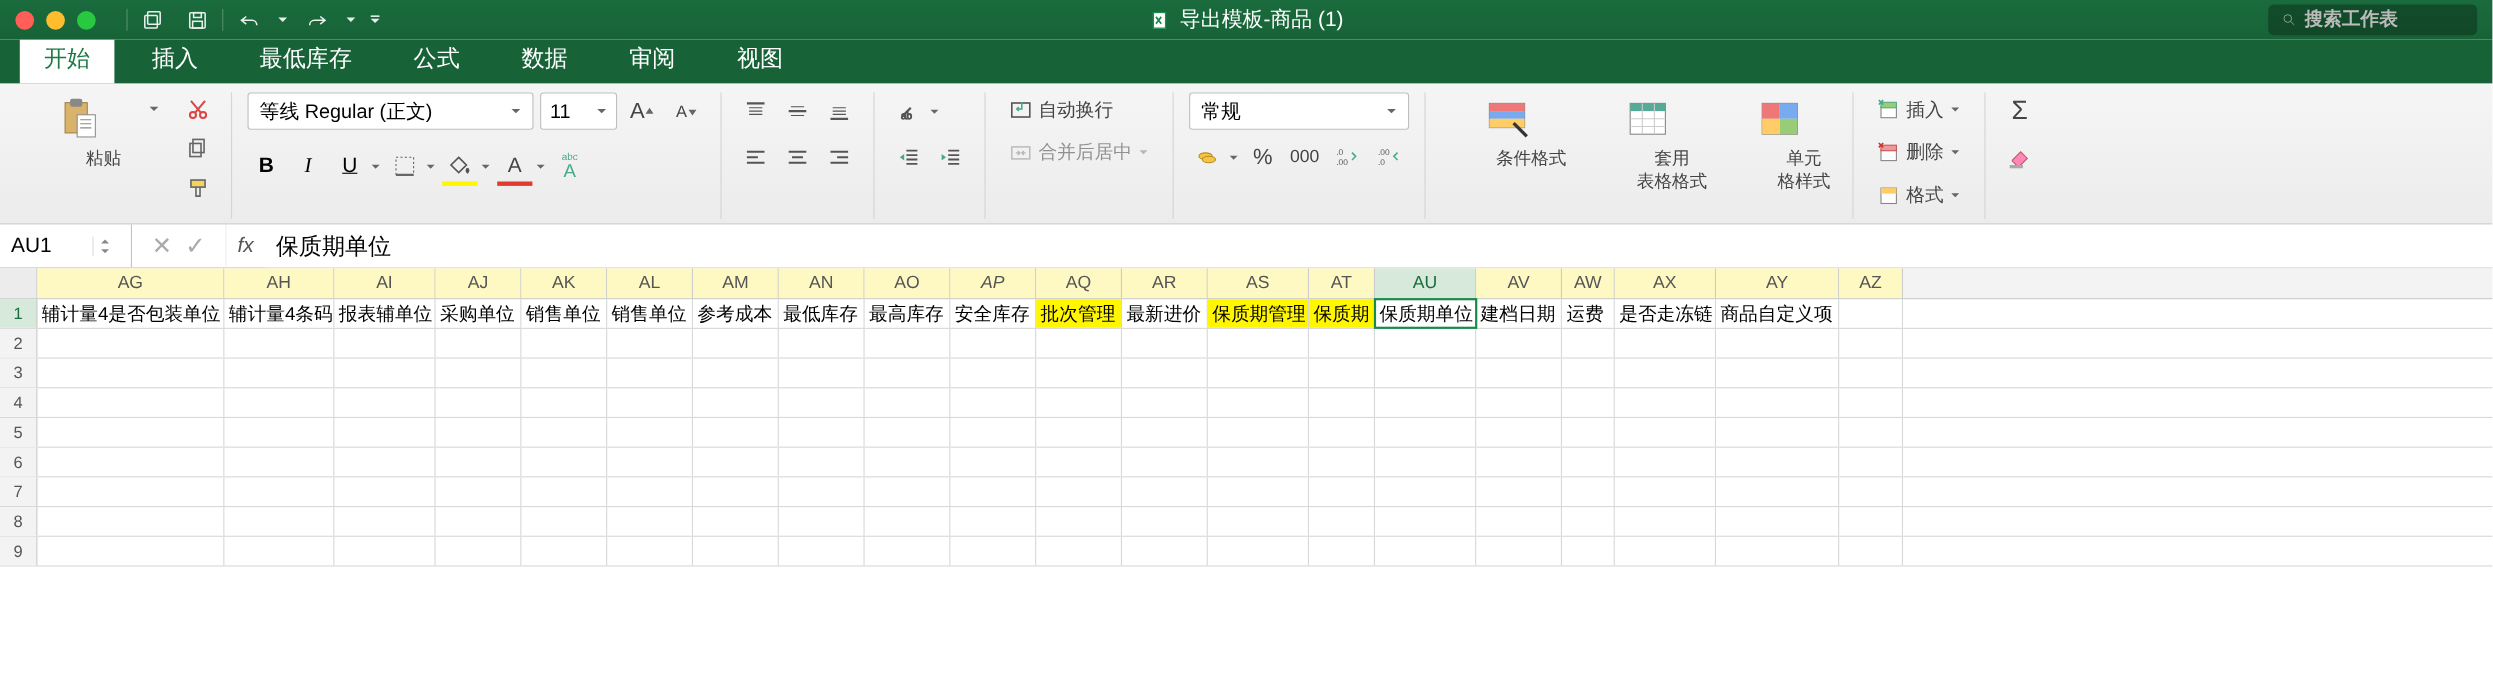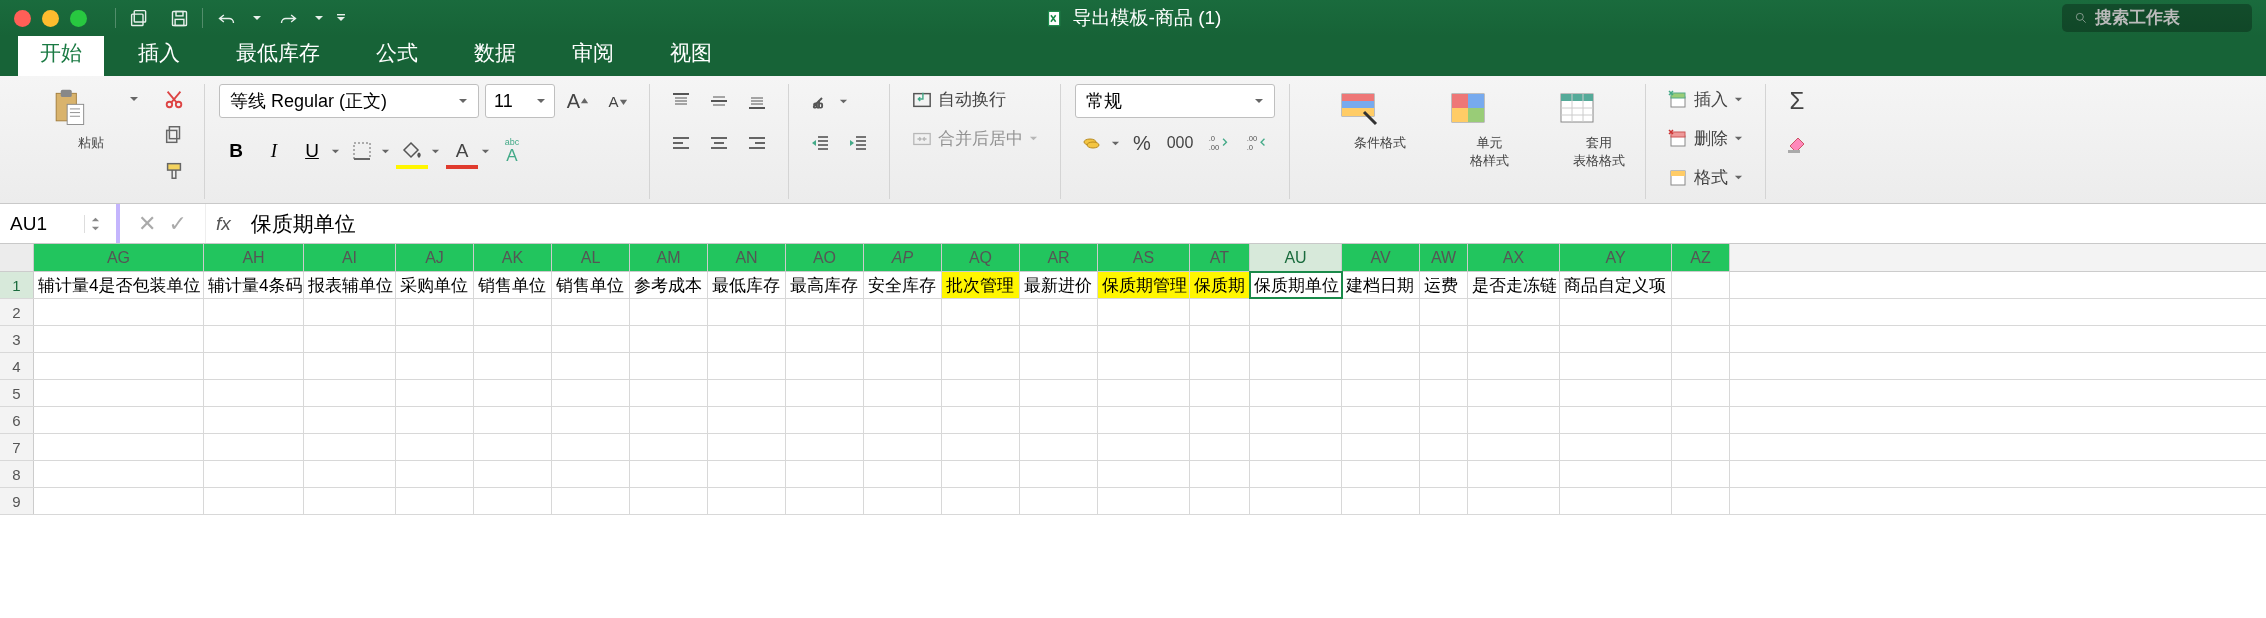--- a/index.html
+++ b/index.html
@@ -27,21 +27,21 @@
 .tab.active { background: #fff; color: #1a7a43; font-weight: 500; }
 
 
 .ribbon { height: 128px; background: linear-gradient(#f5f5f5,#ececec); border-bottom: 1px solid #c9c9c9; display: flex; padding: 8px 14px 4px; gap: 0; position: relative; }
 .group { display: flex; flex-direction: column; align-items: center; padding: 0 14px; border-right: 1px solid #d4d4d4; }
 .group:last-child { border-right: none; }
 .group-body { display: flex; align-items: flex-start; gap: 8px; flex: 1; }
 
 .big-btn { display: flex; flex-direction: column; align-items: center; gap: 4px; padding: 2px 6px; }
 .big-btn svg { width: 44px; height: 44px; }
-.big-btn .lbl { font-size: 13px; color: #444; margin-left: 44px; }
+.big-btn .lbl { font-size: 16px; color: #444; margin-left: 44px; }
 
 .mini-col { display: flex; flex-direction: column; gap: 6px; }
 .mini-btn { width: 32px; height: 30px; display: flex; align-items: center; justify-content: center; border: 1px solid transparent; border-radius: 3px; }
 .mini-btn svg { width: 22px; height: 22px; }
 
 .font-row { display: flex; gap: 6px; margin-bottom: 8px; }
 .font-select { width: 260px; height: 34px; background: #fff; border: 1px solid #bfbfbf; border-radius: 3px; display: flex; align-items: center; padding: 0 10px; font-size: 18px; justify-content: space-between; }
 .size-select { width: 70px; height: 34px; background: #fff; border: 1px solid #bfbfbf; border-radius: 3px; display: flex; align-items: center; padding: 0 8px; font-size: 18px; justify-content: space-between; }
 .ib { width: 34px; height: 34px; display: flex; align-items: center; justify-content: center; border: 1px solid transparent; border-radius: 3px; }
 .ib svg { width: 22px; height: 22px; }
@@ -52,34 +52,34 @@
 .row { display: flex; gap: 4px; align-items: center; }
 .col { display: flex; flex-direction: column; gap: 8px; }
 
 .num-select { width: 200px; height: 34px; background: #fff; border: 1px solid #bfbfbf; border-radius: 3px; display: flex; align-items: center; padding: 0 10px; font-size: 18px; justify-content: space-between; }
 
 .cell-btn { display: flex; align-items: center; gap: 6px; font-size: 17px; color: #444; padding: 4px 8px; }
 .cell-btn svg { width: 20px; height: 20px; }
 
 
 .fbar { height: 40px; border-bottom: 1px solid #c9c9c9; display: flex; align-items: stretch; background: #fff; }
-.namebox { width: 120px; border-right: 4px solid #c4b5fd; display: flex; align-items: center; }
+.namebox { width: 120px; border-right: 1px solid #c4b5fd; display: flex; align-items: center; }
 .namebox input { border: none; width: 84px; font-size: 19px; padding: 0 10px; outline: none; }
 .namebox .stepper { width: 22px; display: flex; flex-direction: column; border-left: 1px solid #ddd; }
 .namebox .stepper div { flex: 1; display: flex; align-items: center; justify-content: center; }
 .fbar-btns { display: flex; align-items: center; gap: 12px; padding: 0 18px; border-right: 1px solid #eee; }
 .fbar-btns span { font-size: 22px; color: #888; font-style: italic; }
 .fx { font-style: italic; font-size: 19px; color: #555; padding: 0 10px; display: flex; align-items: center; }
 .fbar input.formula { border: none; flex: 1; font-size: 21px; padding: 0 10px; outline: none; }
 
 
 .grid { position: relative; }
 .colheads { display: flex; height: 28px; background: #f3f3f3; border-bottom: 1px solid #ccc; }
 .corner { width: 34px; border-right: 1px solid #ccc; background: #ececec; }
-.colhead { border-right: 1px solid #ccc; display: flex; align-items: center; justify-content: center; font-size: 16px; color: #555; background: #22c55e; }
+.colhead { border-right: 1px solid #ccc; display: flex; align-items: center; justify-content: center; font-size: 16px; color: #555; background: #fef9c3; }
 .colhead.active { background: #d7e9da; color: #1a6b3d; }
 
 .rows { }
 .row-line { display: flex; height: 27px; border-bottom: 1px solid #d8d8d8; }
 .rowhead { width: 34px; border-right: 1px solid #ccc; background: #f3f3f3; display: flex; align-items: center; justify-content: center; font-size: 15px; color: #555; }
 .rowhead.active { background: #d7e9da; color: #1a6b3d; }
 .cell { border-right: 1px solid #d8d8d8; font-size: 17px; color: #000; display: flex; align-items: center; padding: 0 4px; white-space: nowrap; overflow: visible; position: relative; }
 .cell.hl { background: #fff600; }
 .cell.selected { outline: 2px solid #1a8a4a; outline-offset: -1px; z-index: 2; }
 
@@ -472,39 +472,39 @@
             <rect x="6" y="8" width="32" height="7" fill="#e77"></rect>
             <rect x="6" y="15" width="32" height="7" fill="#7ae"></rect>
             <rect x="6" y="22" width="32" height="8" fill="#fc6"></rect>
             <path d="M28 26 L40 38" stroke="#333" stroke-width="3"></path>
           </svg>
           <span class="lbl">条件格式</span>
         </div>
       <div class="big-btn">
           <svg viewBox="0 0 44 44">
             <rect x="6" y="8" width="32" height="28" fill="#fff" stroke="#888"></rect>
-            <rect x="6" y="8" width="16" height="14" fill="#e77"></rect>
-            <rect x="22" y="8" width="16" height="14" fill="#7ae"></rect>
-            <rect x="6" y="22" width="16" height="14" fill="#fc6"></rect>
-            <rect x="22" y="22" width="16" height="14" fill="#9c7"></rect>
-          </svg>
-          <span class="lbl" style="white-space:pre-line;text-align:center">单元
-格样式</span>
-        </div>
-      <div class="big-btn">
-          <svg viewBox="0 0 44 44">
-            <rect x="6" y="8" width="32" height="28" fill="#fff" stroke="#888"></rect>
             <rect x="6" y="8" width="32" height="7" fill="#5a9"></rect>
             <line x1="6" y1="22" x2="38" y2="22" stroke="#ccc"></line>
             <line x1="6" y1="29" x2="38" y2="29" stroke="#ccc"></line>
             <line x1="17" y1="8" x2="17" y2="36" stroke="#ccc"></line>
             <line x1="28" y1="8" x2="28" y2="36" stroke="#ccc"></line>
           </svg>
           <span class="lbl" style="white-space:pre-line;text-align:center">套用
 表格格式</span>
+        </div>
+      <div class="big-btn">
+          <svg viewBox="0 0 44 44">
+            <rect x="6" y="8" width="32" height="28" fill="#fff" stroke="#888"></rect>
+            <rect x="6" y="8" width="16" height="14" fill="#e77"></rect>
+            <rect x="22" y="8" width="16" height="14" fill="#7ae"></rect>
+            <rect x="6" y="22" width="16" height="14" fill="#fc6"></rect>
+            <rect x="22" y="22" width="16" height="14" fill="#9c7"></rect>
+          </svg>
+          <span class="lbl" style="white-space:pre-line;text-align:center">单元
+格样式</span>
         </div>
     </div>
   </div>
 
   <div class="group">
     <div class="col">
       <div class="cell-btn">
           <svg viewBox="0 0 20 20">
             <rect x="3" y="7" width="14" height="10" fill="#fff" stroke="#888"></rect>
             <rect x="3" y="3" width="14" height="5" fill="#9c7" stroke="#5a8"></rect>

